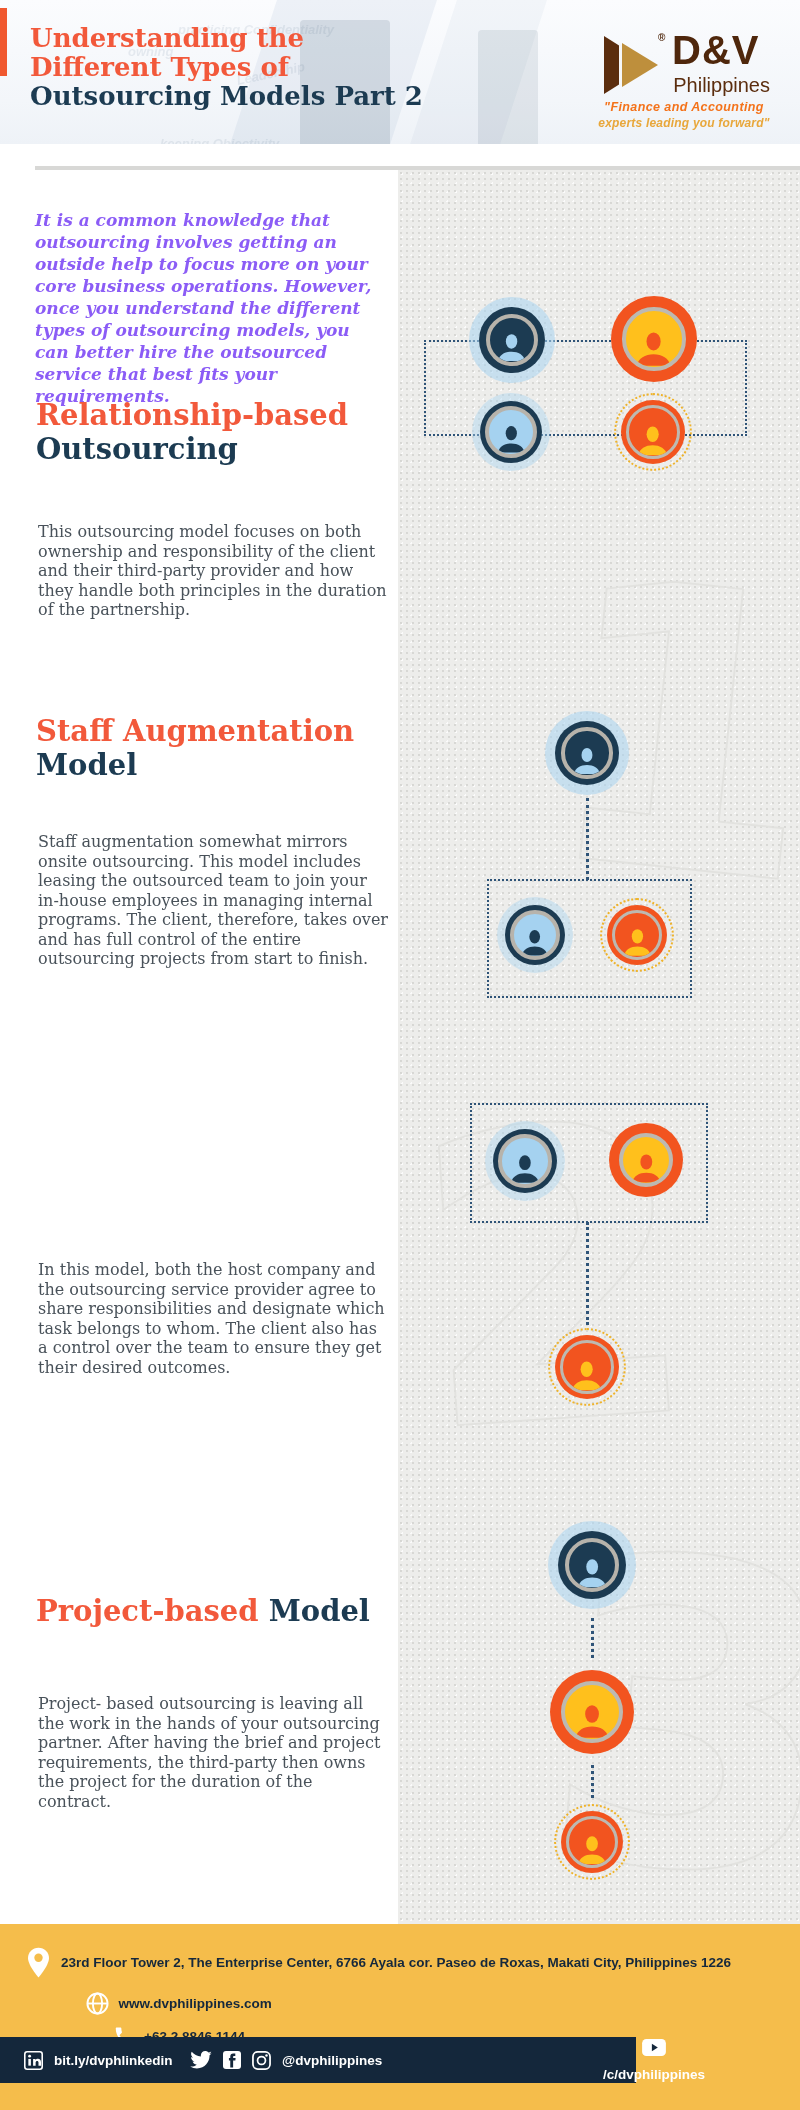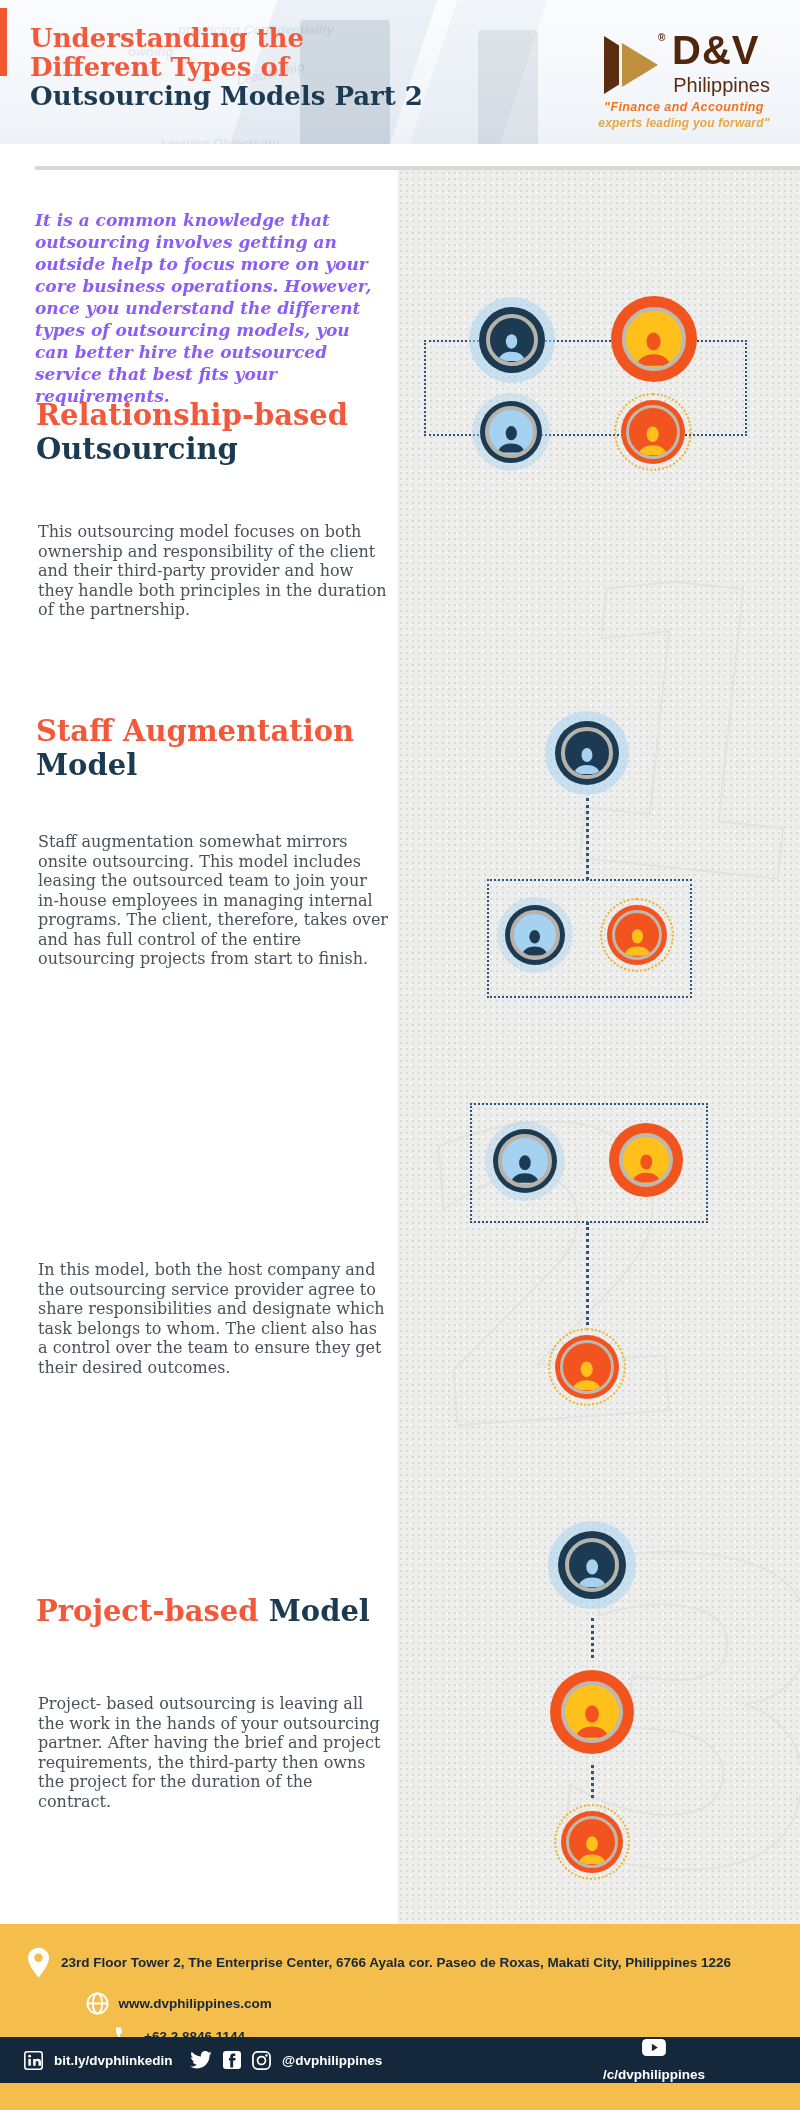--- a/index.html
+++ b/index.html
@@ -65,21 +65,21 @@
   .avD .core{width:84%;height:84%;background:#F2541F;border:3px solid #BDB9B1;color:#FFC01C;}
 
   
   #footer-yellow{position:absolute;left:0;top:1924px;width:800px;height:186px;background:#F5BD4B;}
   .ft-navy-text{color:#15283C;font-weight:bold;}
   #address-row{position:absolute;left:28px;top:1947px;display:flex;align-items:center;gap:12px;}
   #address-row span{font-size:13.5px;}
   #contact-row{position:absolute;left:64px;top:1992px;display:flex;align-items:center;gap:10px;flex-direction:column;}
   #contact-row .grp{display:flex;align-items:center;gap:9px;margin-right:36px;}
   #contact-row span{font-size:13.5px;}
-  #social-bar{position:absolute;left:0;top:2037px;width:800px;height:46px;background:#14273B;
+  #social-bar{position:absolute;left:0;top:2037px;width:636px;height:46px;background:#14273B;
               display:flex;align-items:center;color:#fff;font-weight:bold;font-size:13.5px;}
   #social-bar .cluster{display:flex;align-items:center;gap:11px;}
   .cl-left{position:absolute;left:24px;}
   .cl-mid{position:absolute;left:190px;}
   .cl-right{position:absolute;left:603px;flex-direction:column;}
   .ico{display:block;}
 </style>
 </head>
 <body>
 

